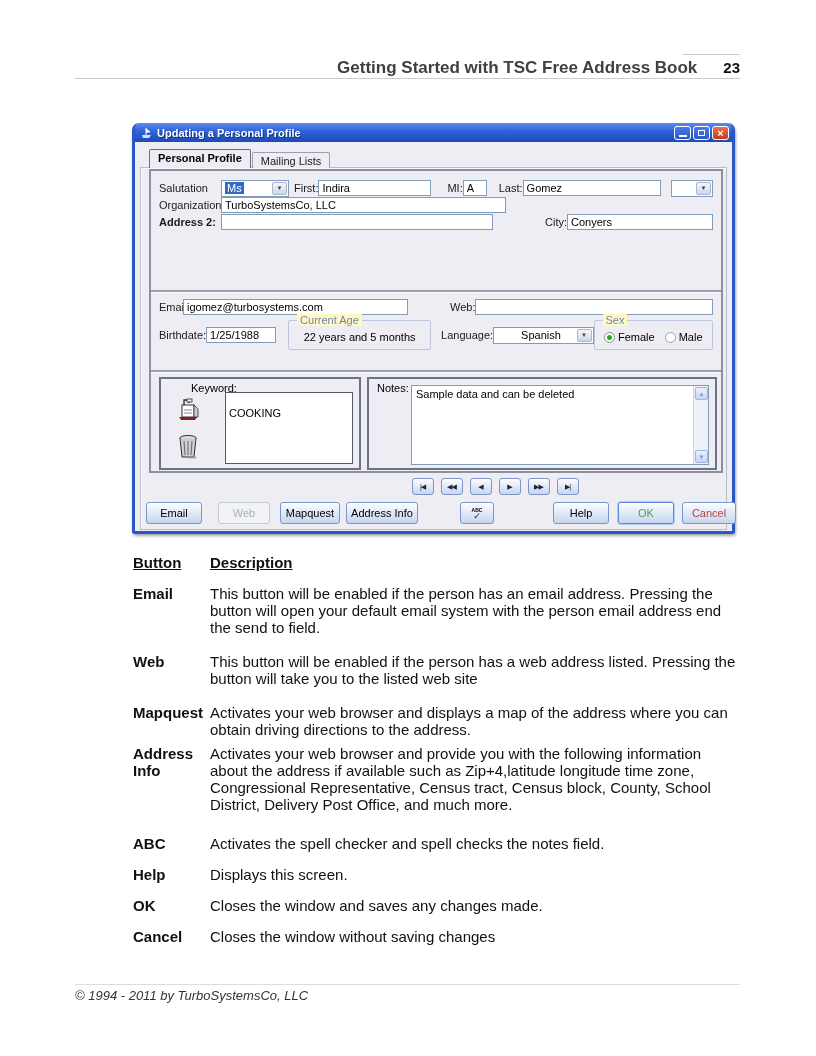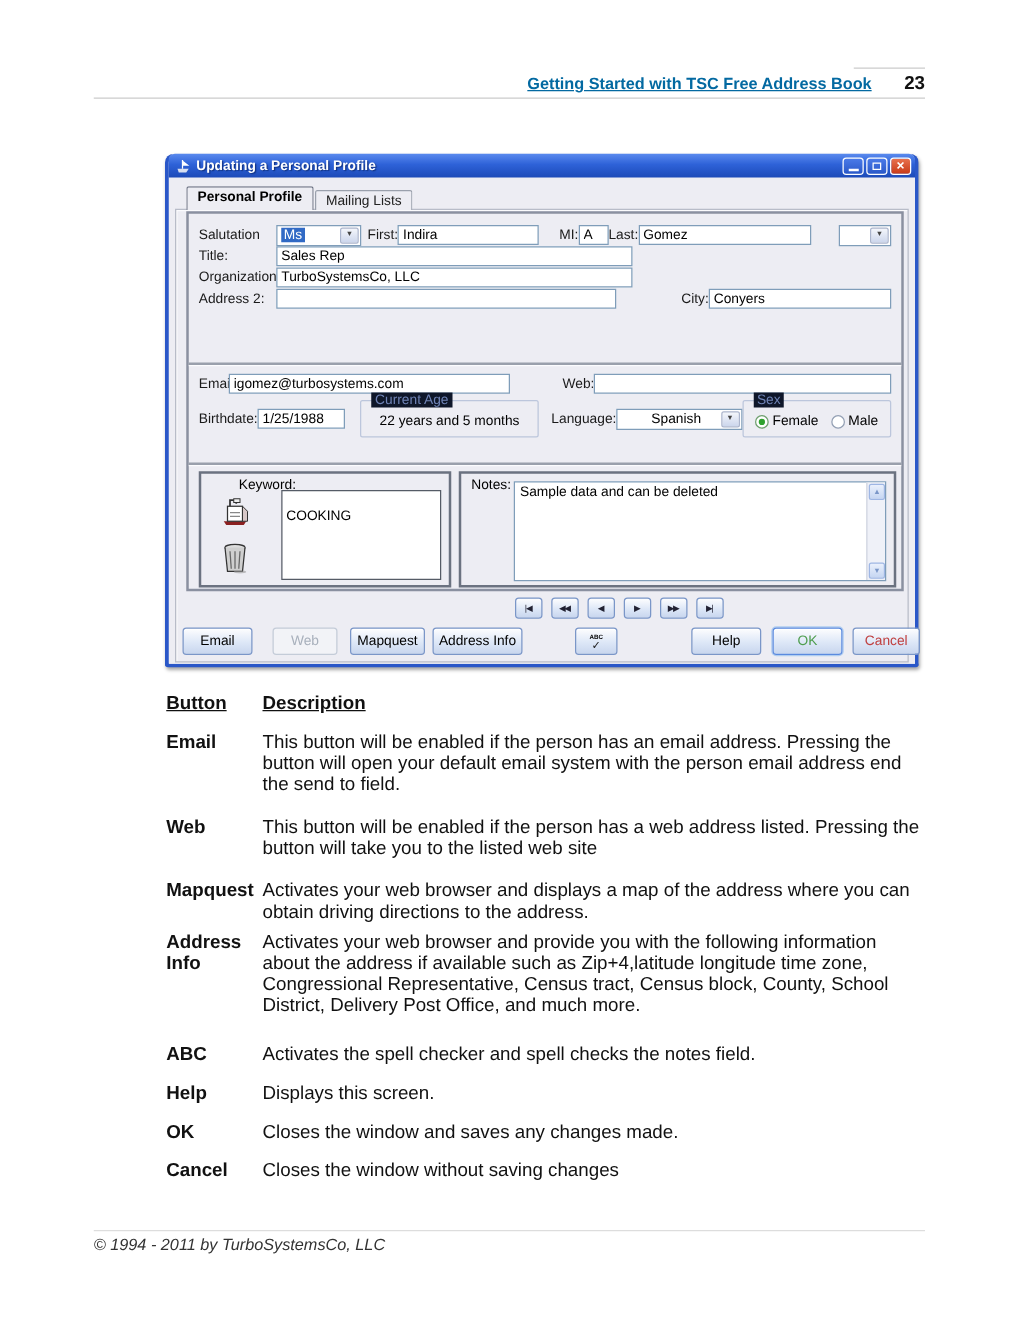--- a/index.html
+++ b/index.html
@@ -1,21 +1,21 @@
 <!DOCTYPE html>
 <html><head>
 <meta charset="utf-8">
 <style>
   * { margin:0; padding:0; box-sizing:border-box; }
   body { background:#888; font-family:"Liberation Sans", sans-serif; }
   .page { position:relative; width:816px; height:1056px; background:#ffffff; margin:0 auto; overflow:hidden; }
 
   
   .doc-header { position:absolute; left:75px; top:58px; width:665px; text-align:right; }
-  .doc-header .title { font-weight:bold; font-size:13px; color:#0369a1; margin-right:26px;text-decoration:underline; }
+  .doc-header .title { font-weight:bold; font-size:17px; color:#404040; margin-right:26px; }
   .doc-header .pagenum { font-weight:bold; font-size:15px; color:#111; }
   .rule-top-short { position:absolute; left:683px; top:54px; width:57px; border-top:1px solid #cccccc; }
   .rule-header { position:absolute; left:75px; top:78px; width:665px; border-top:1px solid #cccccc; }
   .rule-footer { position:absolute; left:75px; top:984px; width:665px; border-top:1px solid #dddddd; }
   .doc-footer { position:absolute; left:75px; top:988px; font-style:italic; font-size:13px; color:#333; }
 
   
   .xp-window { position:absolute; left:132px; top:123px; width:603px; height:411px;
     border:3px solid #2A57C8; border-top:none; border-radius:7px 7px 3px 3px;
     background:#EDEDF3; box-shadow:1px 2px 3px rgba(0,0,0,.35); }
@@ -48,21 +48,21 @@
   .lbl { font-size:11px; color:#1a1a1a; white-space:nowrap; }
   .in { height:16px; border:1px solid #7F9DB9; background:#fff; font-family:inherit; font-size:11px; padding:0 3px; color:#000; }
   .sel { display:flex; align-items:center; height:17px; border:1px solid #7F9DB9; background:#fff; }
   .sel .txt { flex:1; font-size:11px; padding:0 3px; white-space:nowrap; overflow:hidden; }
   .sel .txt .hl { background:#316AC5; color:#fff; padding:0 2px; }
   .dropbtn { width:15px; height:13px; margin:1px; border:1px solid #aab4cc; border-radius:2px;
     background:linear-gradient(#f4f6fb,#ccd6ec); font-size:6px; color:#444;
     display:flex; align-items:center; justify-content:center; }
 
   .grpbox { position:relative; border:1px solid #bcc6dc; border-radius:2px; height:30px; }
-  .grpbox .legend { position:absolute; top:-7px; left:8px; background:#0f172a; padding:0 3px; font-size:11px; color:#6F83B5; }
+  .grpbox .legend { position:absolute; top:-7px; left:8px; background:#fef9c3; padding:0 3px; font-size:11px; color:#6F83B5; }
   .grpbox .content { display:flex; align-items:center; justify-content:center; height:100%; font-size:11px; padding-top:4px; }
 
   .radio { width:11px; height:11px; border-radius:50%; border:1px solid #94A0B4; background:#fff; position:relative; display:inline-block; }
   .radio.sel-on { border-color:#6FA06F; }
   .radio.sel-on::after { content:""; position:absolute; left:2px; top:2px; width:5px; height:5px; border-radius:50%; background:#2EA12E; }
   .radlab { font-size:11px; margin-left:3px; }
 
   .kwbox { border:2px solid #6B7280; background:#EDEDF3; position:relative; }
   .kw-label { position:absolute; left:30px; top:3px; font-size:11px; }
   .kw-list { position:absolute; left:64px; top:13px; width:128px; height:72px; border:1px solid #555B66; background:#fff; font-size:11px; padding:14px 3px; }
@@ -145,37 +145,33 @@
           <div class="row">
             <span class="lbl" style="width:62px;">Salutation</span>
             <span class="sel" style="width:68px;">
               <span class="txt"><span class="hl">Ms</span></span>
               <span class="dropbtn">▼</span>
             </span>
             <span class="lbl" style="margin-left:5px;">First:</span>
             <input class="in" style="width: 113px;" value="Indira">
             <span class="lbl" style="margin-left:16px;">MI:</span>
             <input class="in" style="width: 24px;" value="A">
-            <span class="lbl" style="">Last:</span>
+            <span class="lbl" style="margin-left:12px;">Last:</span>
             <input class="in" style="width: 138px;" value="Gomez">
             <span class="sel" style="width:42px; margin-left:auto;">
               <span class="txt"></span>
               <span class="dropbtn">▼</span>
             </span>
           </div>
           <div class="row">
-            <span class="lbl" style="width:62px;">Title:</span>
-            <input class="in" style="width: 285px;" value="Sales Rep">
-          </div>
-          <div class="row">
             <span class="lbl" style="width:62px;">Organization:</span>
             <input class="in" style="width: 285px;" value="TurboSystemsCo, LLC">
           </div>
           <div class="row">
-            <span class="lbl" style="width:62px;">Address 2:</span>
+            <span class="lbl" style="width:62px;font-weight:bold;">Address 2:</span>
             <input class="in" style="width: 272px;" value="">
             <span class="lbl" style="margin-left:auto;">City:</span>
             <input class="in" style="width: 146px;" value="Conyers">
           </div>
         </div>
         <div class="divider"></div>
 
         <div style="padding-top:6px; height:77px;">
           <div class="row" style="margin-bottom:4px;">
             <span class="lbl" style="width:24px;">Email:</span>

